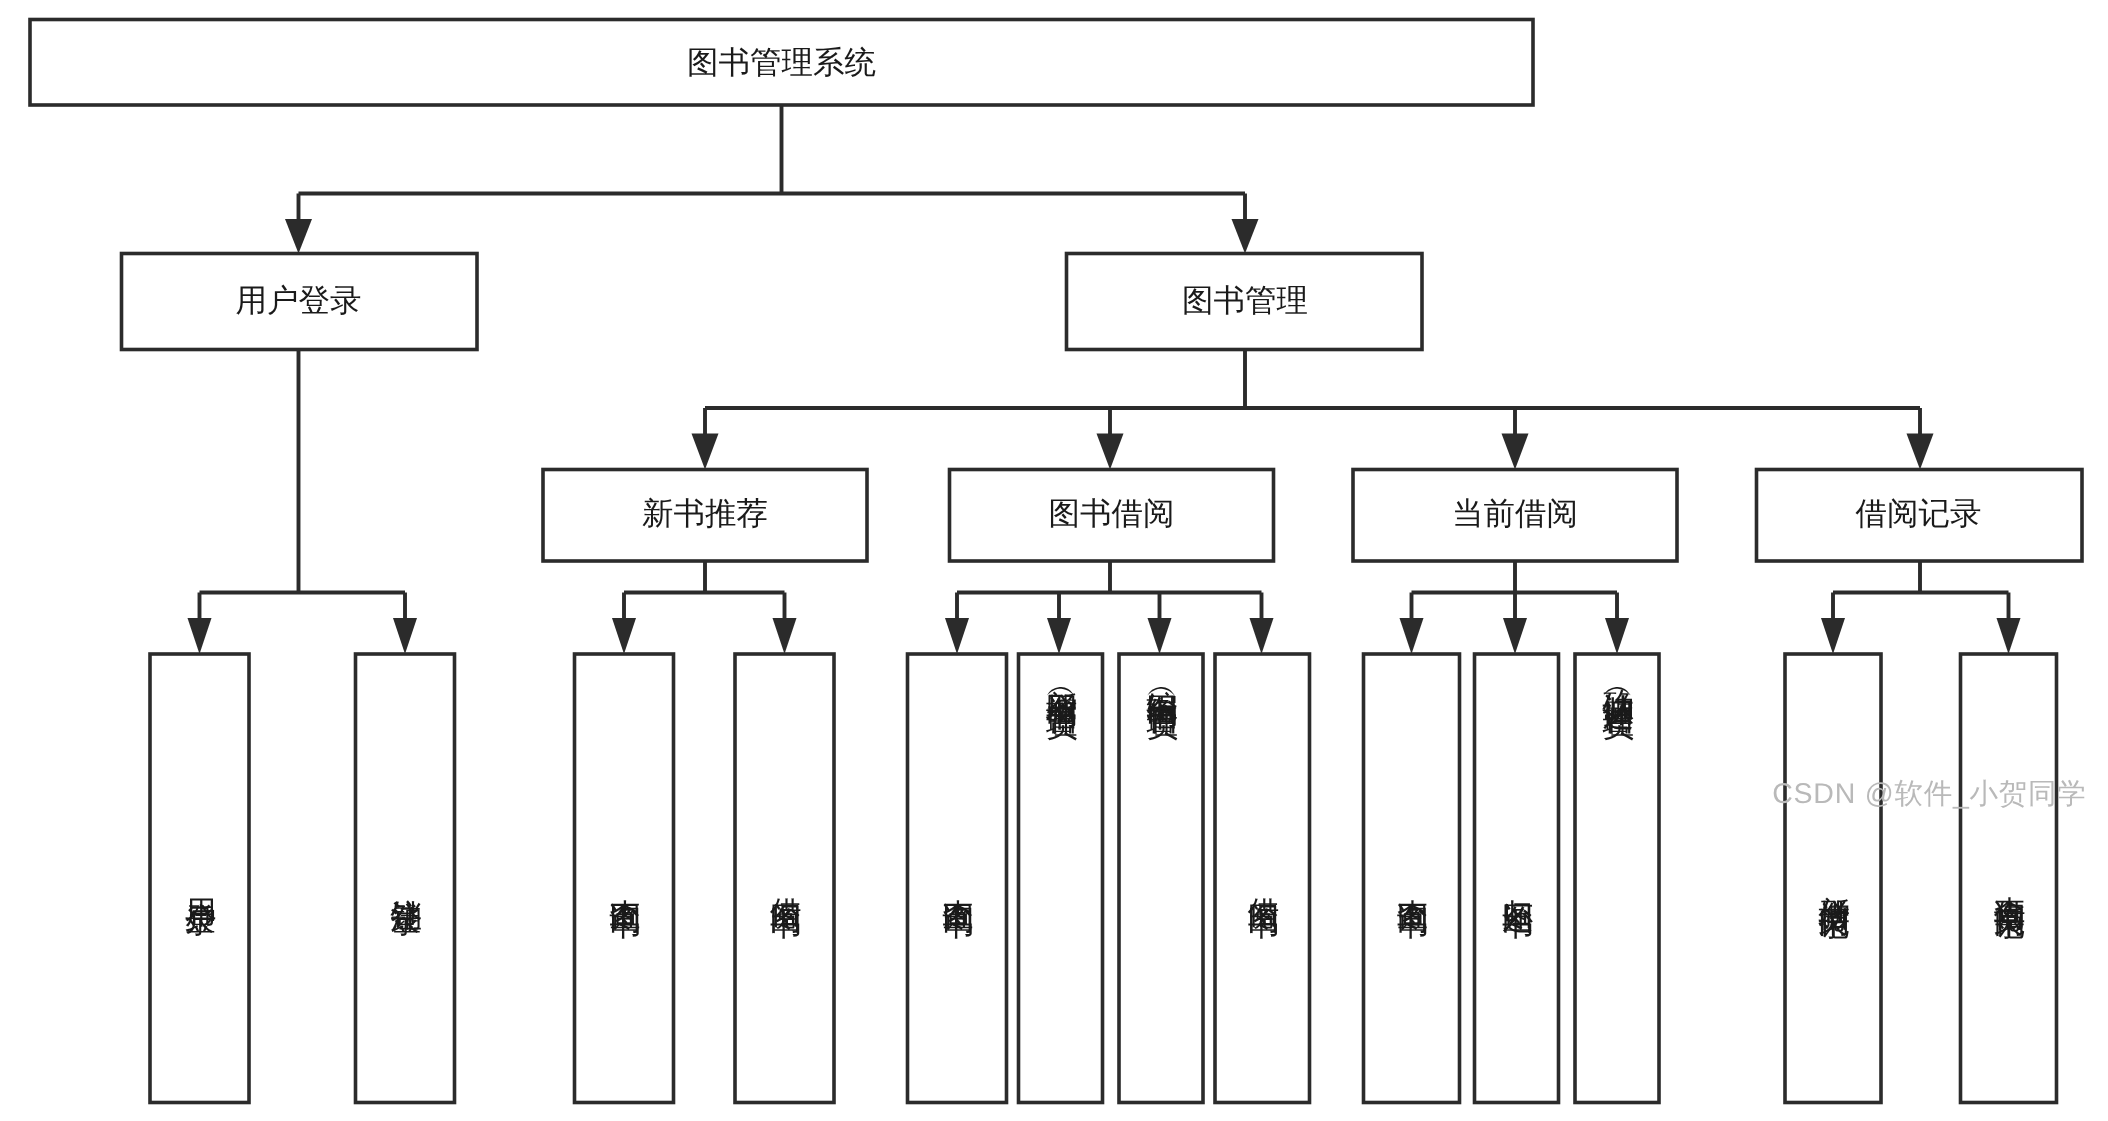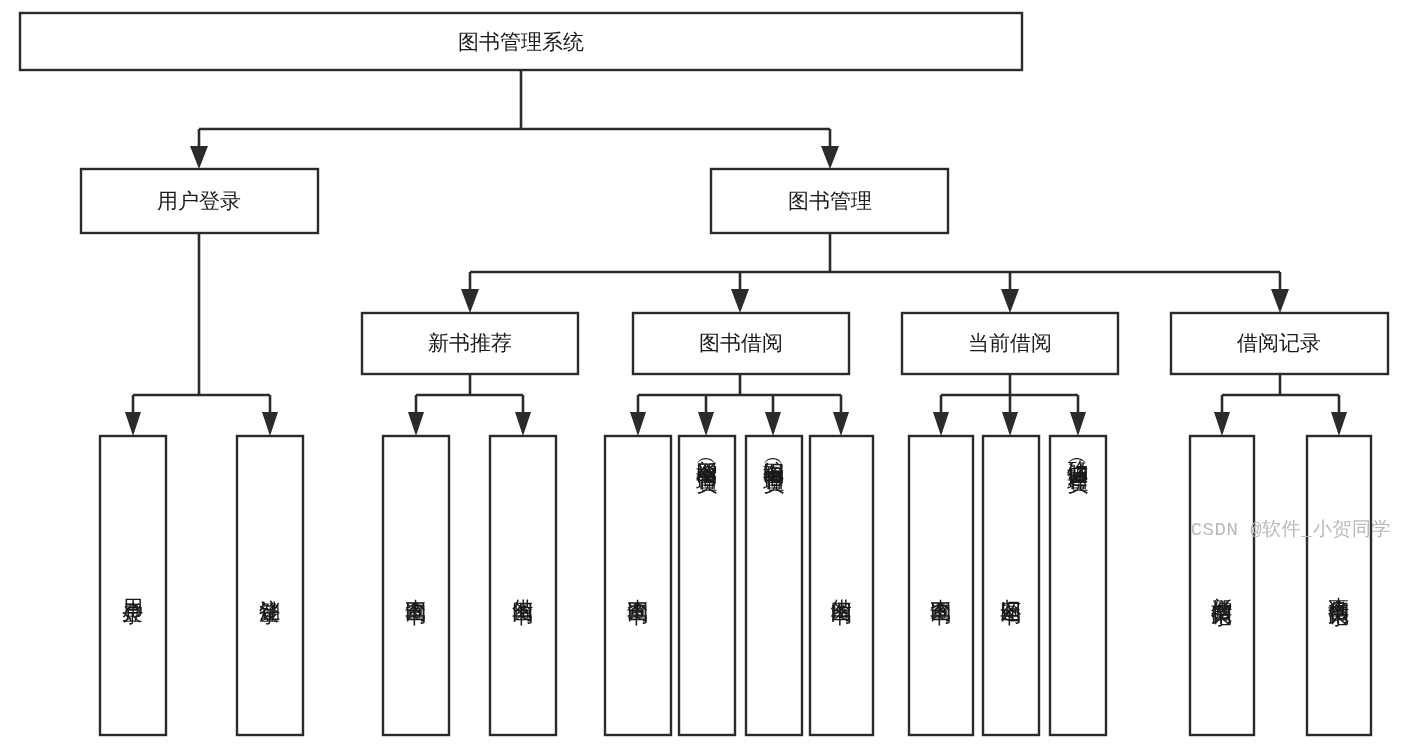--- a/index.html
+++ b/index.html
@@ -61,21 +61,21 @@
     align-items: center;
     justify-content: center;
     text-align: center;
     white-space: nowrap;
     pointer-events: none;
   }
   .watermark {
     position: absolute;
     right: 14px;
     bottom: 6px;
-    font-family: Liberation Mono, monospace;
+    font-family: Liberation Sans, sans-serif;
     font-size: 19px;
     color: #b9b9b9;
     letter-spacing: 0.5px;
     white-space: nowrap;
   }
 </style>
 </head>
 <body>
 
 <div id="diagram-root">

